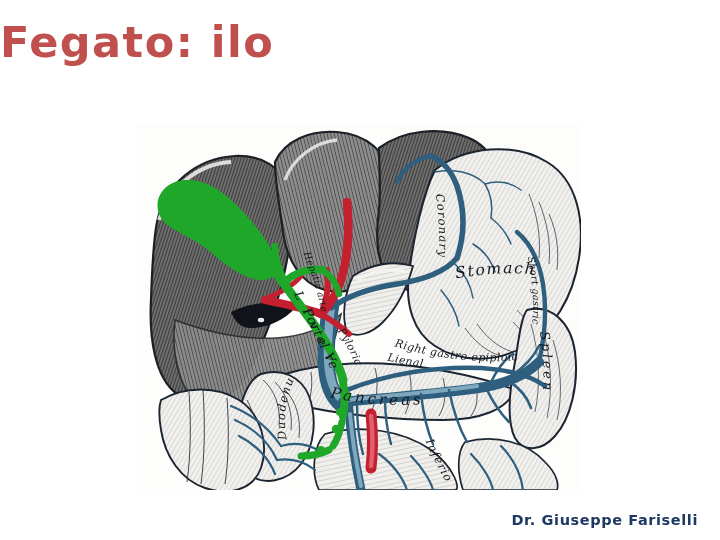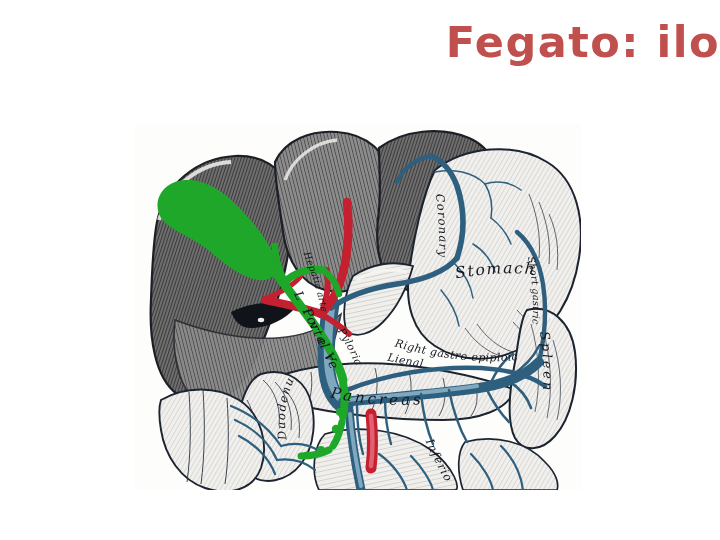--- a/index.html
+++ b/index.html
@@ -22,21 +22,21 @@
     height: 540px;
     background: #ffffff;
   }
 
   
   #slide-title {
     position: absolute;
     left: 0;
     top: 18px;
     width: 720px;
-    text-align: right;
+    text-align: left;
     font-family: "DejaVu Sans", sans-serif;
     font-size: 43px;
     font-weight: bold;
     letter-spacing: 1.5px;
     color: #c0504d;
     line-height: 1.12;
     white-space: pre;
   }
 
   
@@ -365,14 +365,15 @@
           <textPath href="#pDuodenum" startOffset="4%">Duodenum</textPath>
         </text>
 
         <text class="eng-label" font-size="11.5" letter-spacing="1.1">
           <textPath href="#pInferior" startOffset="2%">Inferior</textPath>
         </text>
       </g>
     </svg>
   </div>
 
+  <div id="footer-author">Dr. Giuseppe Fariselli</div>
 
 </div>
 
 </body></html>

